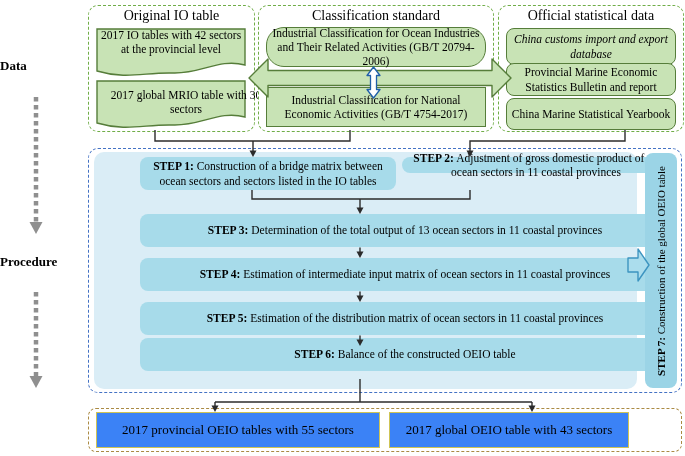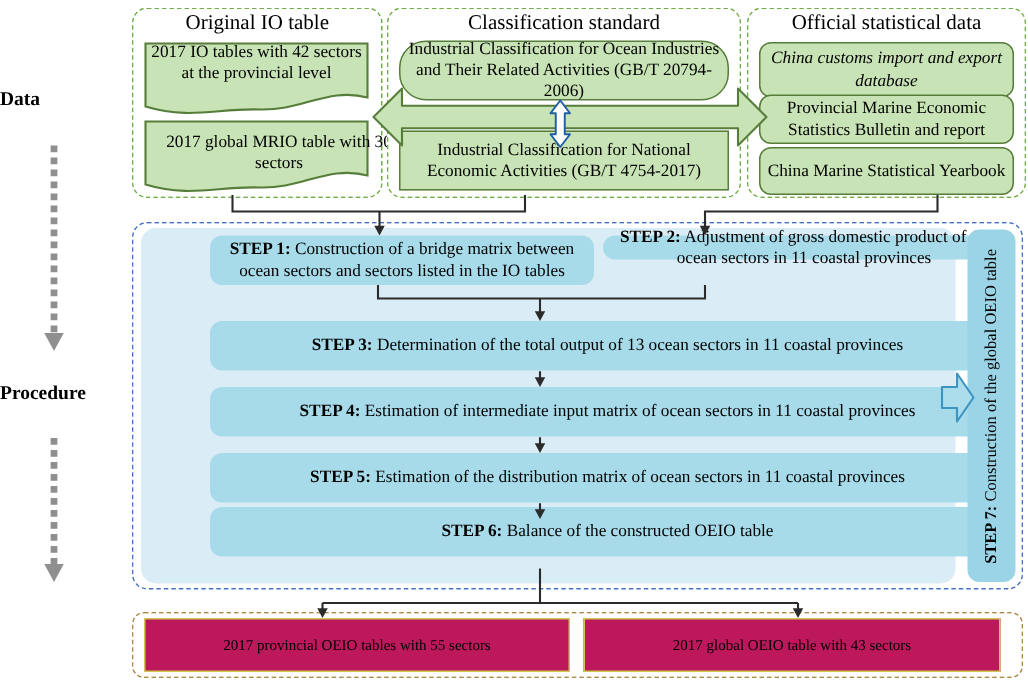--- a/index.html
+++ b/index.html
@@ -27,22 +27,22 @@
   .step{position:absolute;background:#a7dbea;border-radius:8px;display:flex;align-items:center;
         justify-content:center;text-align:center;font-size:11.5px;line-height:1.22;
         padding:1px 4px;box-sizing:border-box;margin-left:40px;}
   .b{font-weight:bold;}
   .step7{position:absolute;left:645px;top:153px;width:32px;height:235px;background:#9bd4e6;
         border-radius:8px;display:flex;align-items:center;justify-content:center;}
   .step7 .vt{writing-mode:vertical-rl;transform:rotate(180deg);font-size:11px;white-space:nowrap;}
   
   .res-cont{position:absolute;left:88px;top:408px;width:594px;height:44px;border:1.5px dashed #ab8b44;
         border-radius:8px;background:#fff;box-sizing:border-box;}
-  .ybox{position:absolute;background:#be185d;border:1px solid #cfc455;display:flex;align-items:center;
-        justify-content:center;text-align:center;font-size:10px;box-sizing:border-box;}
+  .ybox{position:absolute;background:#3b82f6;border:1px solid #cfc455;display:flex;align-items:center;
+        justify-content:center;text-align:center;font-size:13px;box-sizing:border-box;}
   .overlay{position:absolute;left:0;top:0;pointer-events:none;}
 </style>
 </head>
 <body>
 
 <div class="canvas">
 
   <div class="rowlab" style="left:0;top:58px;width:76px;">Data</div>
   <div class="rowlab" style="left:0;top:254px;width:96px;">Procedure</div>
 
@@ -115,21 +115,21 @@
 
   <div class="step7">
     <span class="vt"><span class="b">STEP 7:</span>
     <span>Construction of the global OEIO table</span></span>
   </div>
 
   <div class="res-cont"></div>
   <div class="ybox" style="left:96px;top:412px;width:284px;height:36px;">
     <span>2017 provincial OEIO tables with 55 sectors</span>
   </div>
-  <div class="ybox" style="left:389px;top:412px;width:278px;height:36px;">
+  <div class="ybox" style="left:389px;top:412px;width:240px;height:36px;">
     <span>2017 global OEIO table with 43 sectors</span>
   </div>
 
   <svg class="overlay" width="685" height="456">
 
     <g>
       <line x1="36" y1="97" x2="36" y2="222" stroke="#8f8f8f" stroke-width="4.5" stroke-dasharray="4.5 3.5"></line>
       <polygon points="29.5,222 42.5,222 36,234" fill="#8f8f8f"></polygon>
     </g>
     <g>

